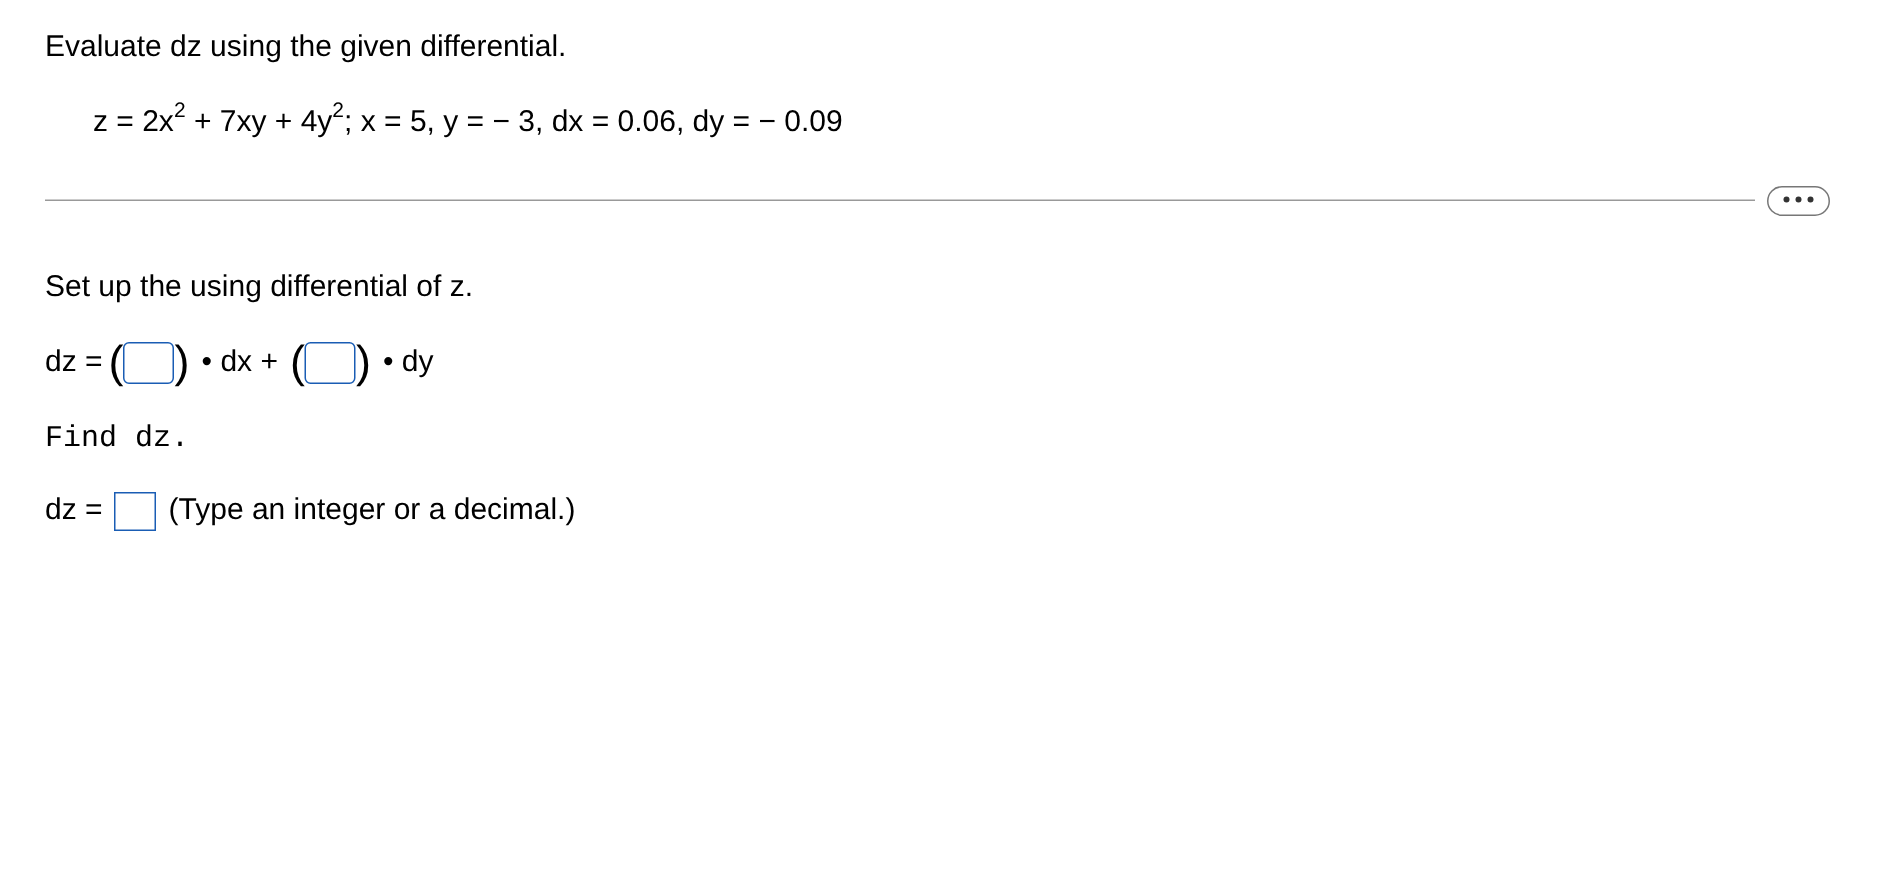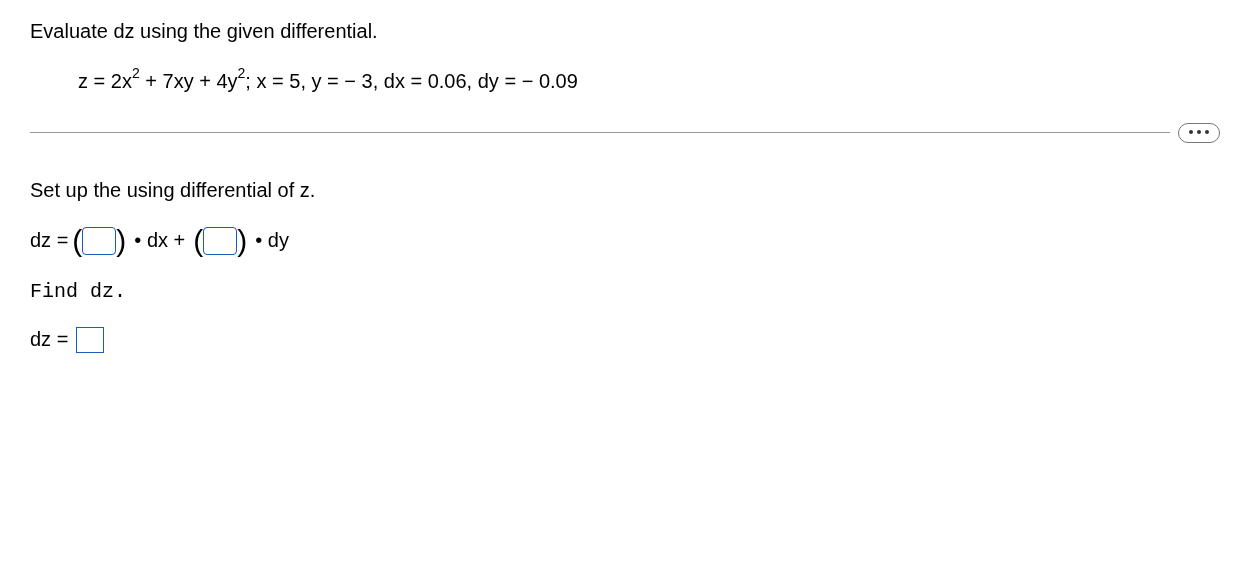--- a/index.html
+++ b/index.html
@@ -14,21 +14,21 @@
       color: #000;
       width: 1254px;
       height: 580px;
       position: relative;
       padding: 20px 30px;
     }
     .prompt-line {
       margin-bottom: 24px;
     }
     .equation-line {
-      margin-left: 48px;
+      margin-left: 32px;
       margin-bottom: 30px;
       white-space: nowrap;
     }
     .divider-row {
       display: flex;
       align-items: center;
       width: 100%;
       margin-bottom: 36px;
     }
     .divider-line {
@@ -149,13 +149,14 @@
   <span class="dot-sep">• dy</span>
 </div>
 
 <div class="find-line">
   <span>Find dz.</span>
 </div>
 
 <div class="answer-line">
   <span>dz  =</span>
   <span class="input-box-small"></span>
+  <span>(Type an integer or a decimal.)</span>
 </div>
 
 </body></html>

